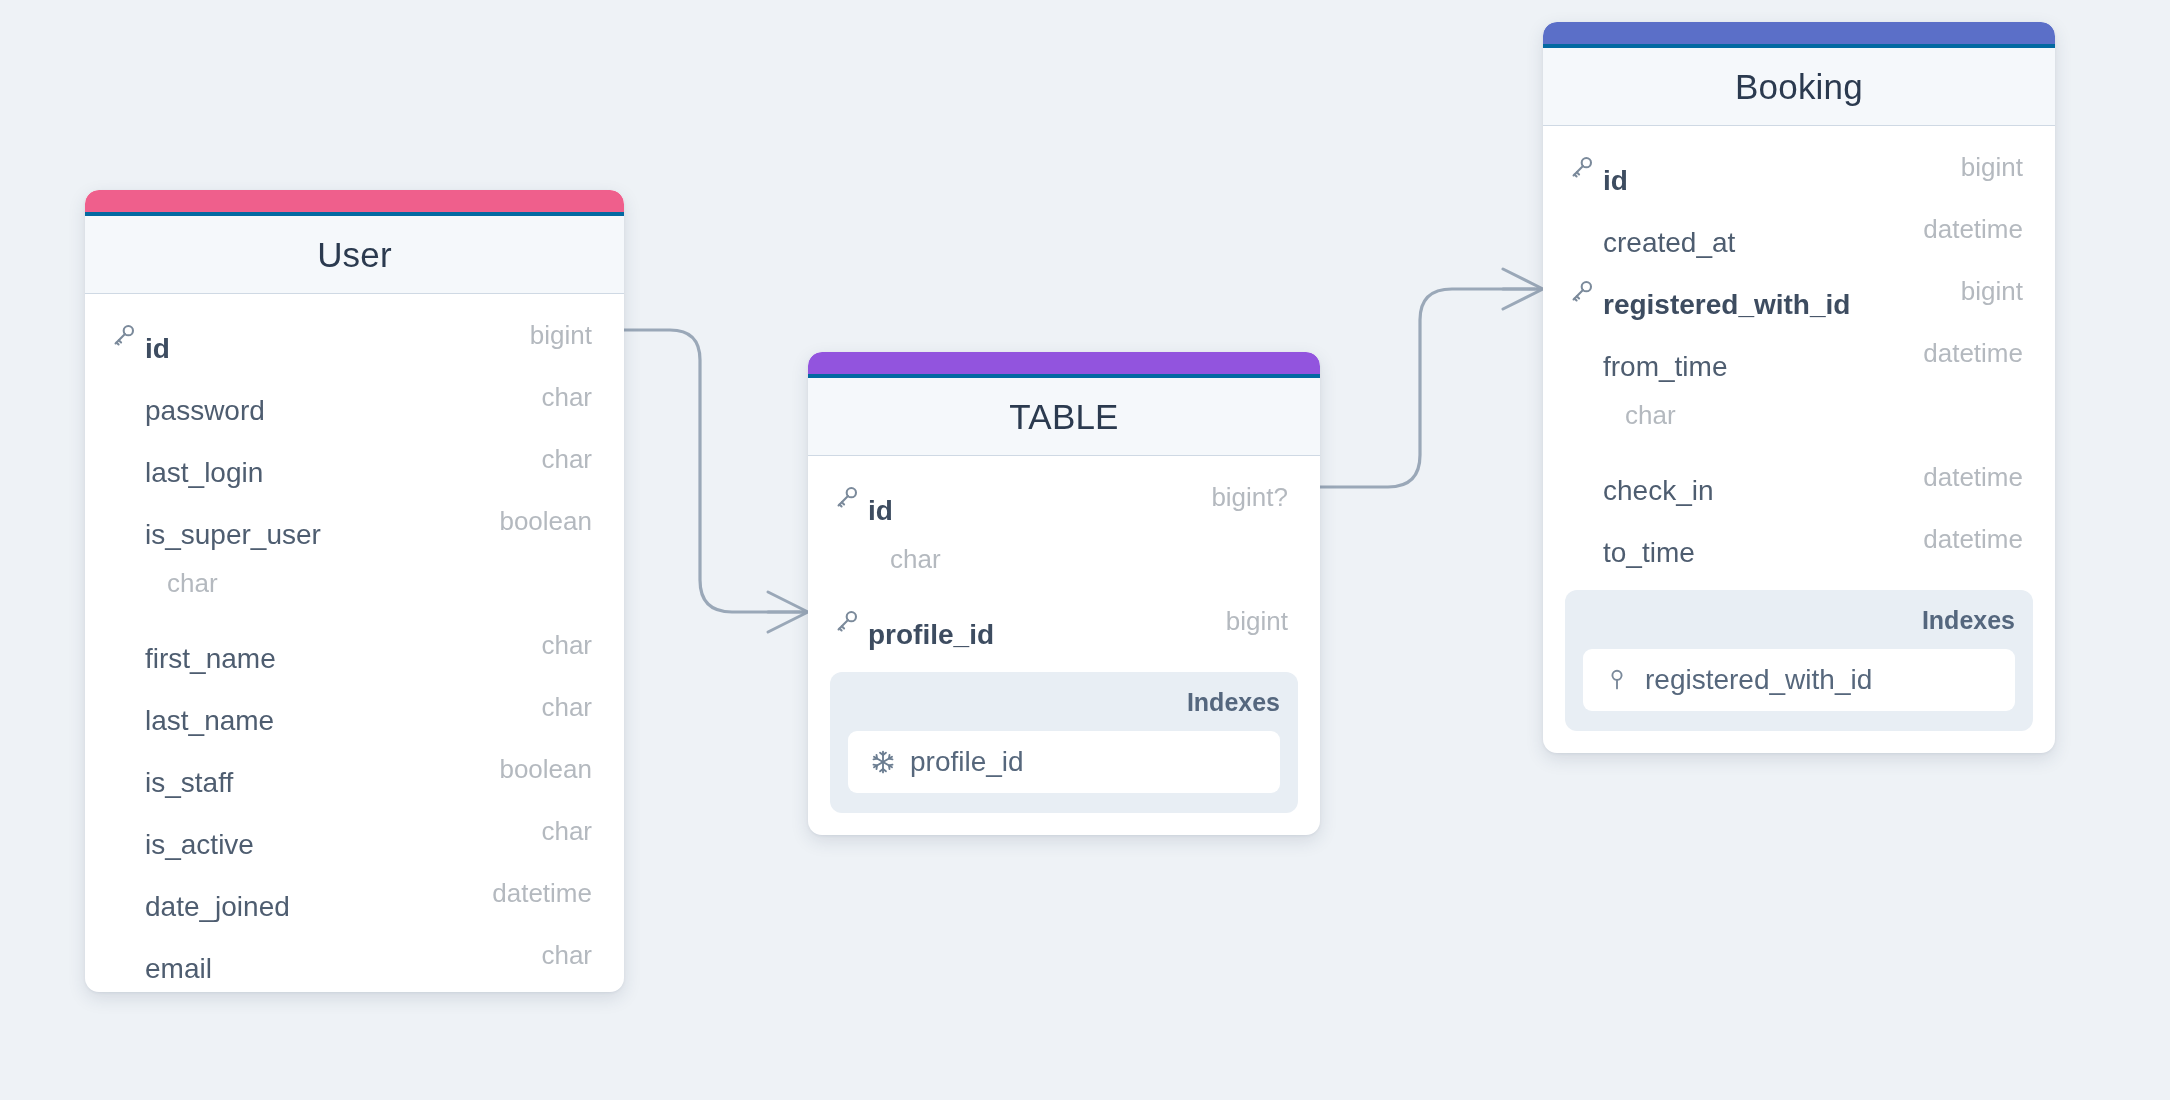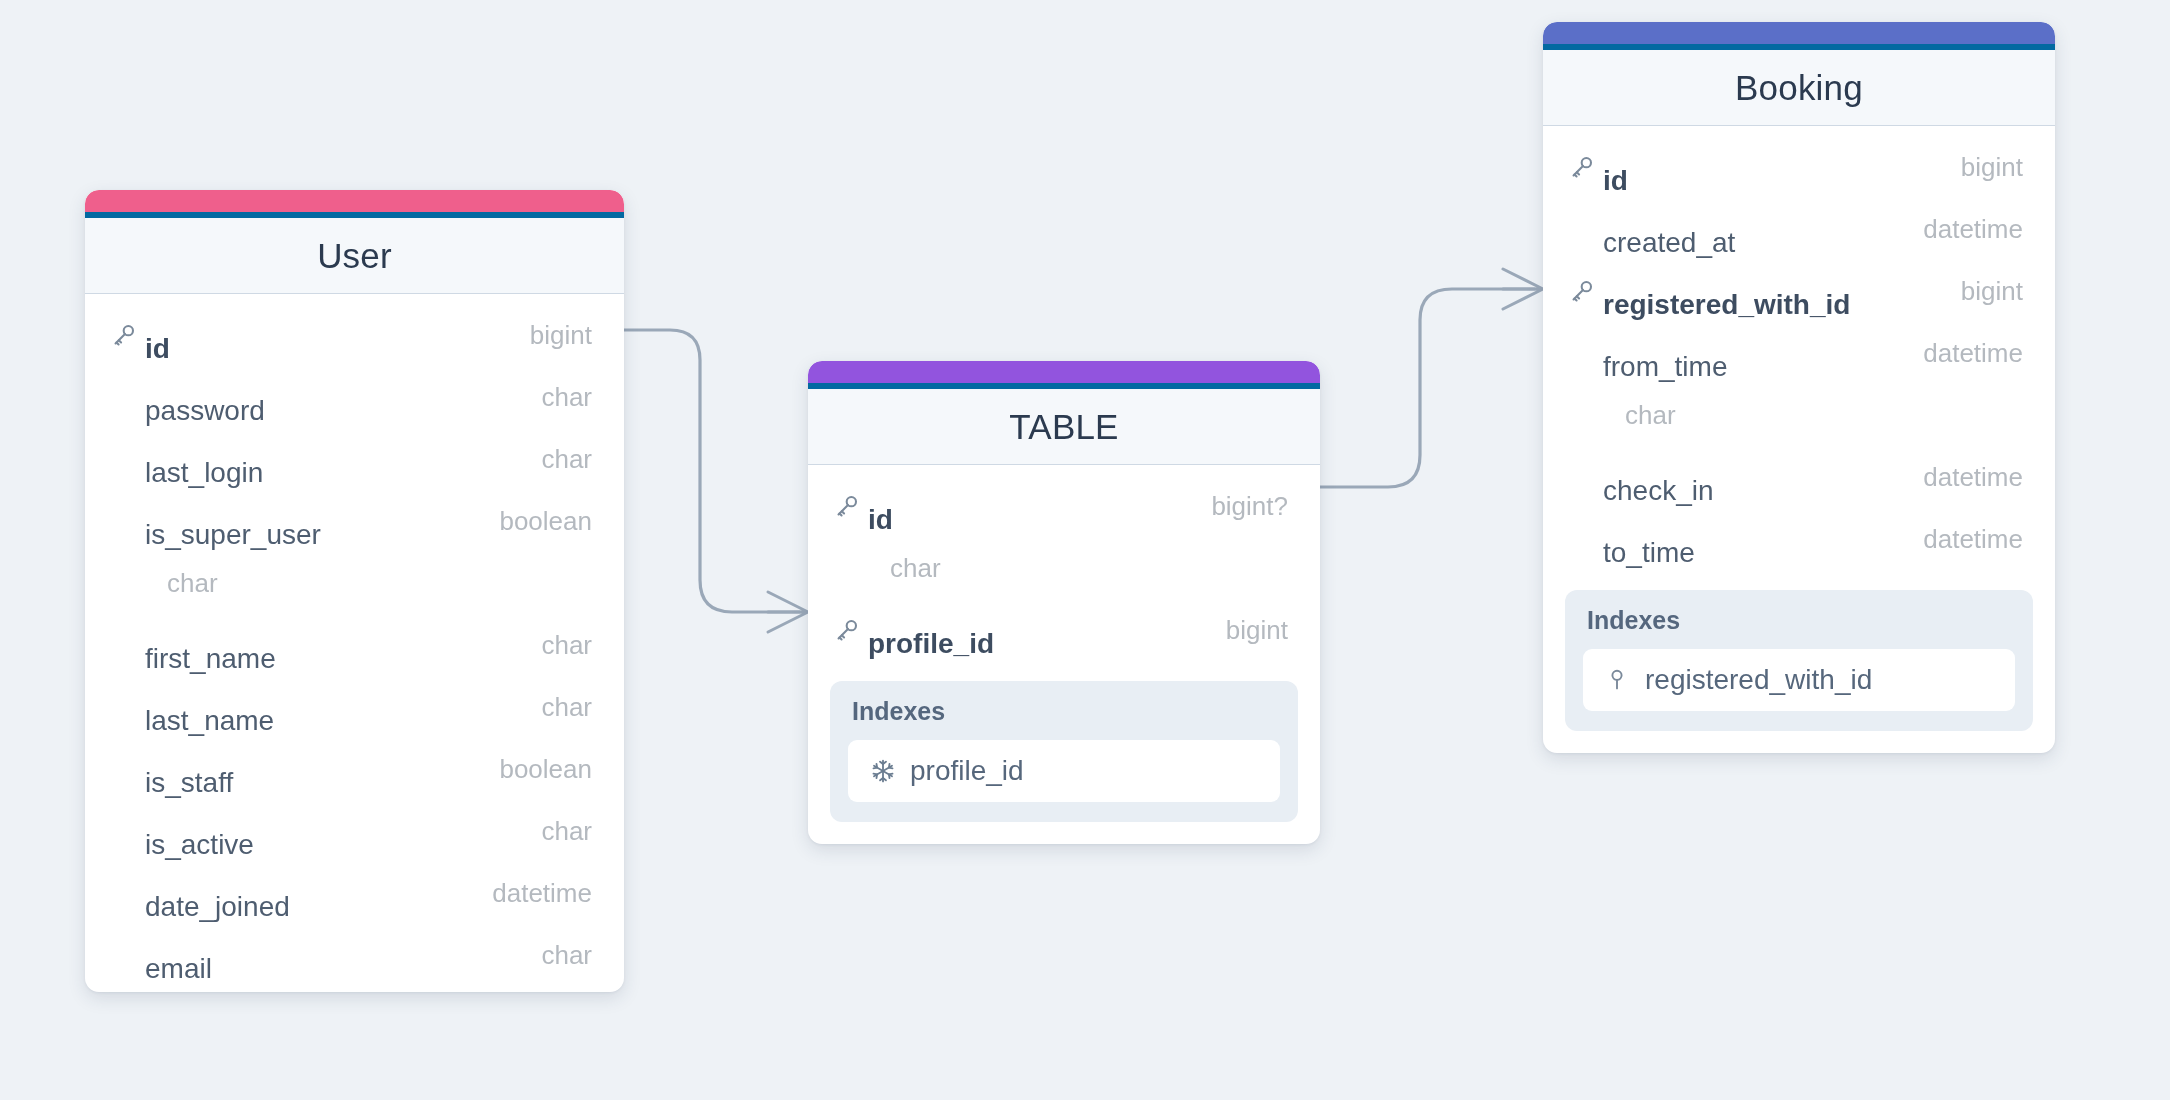--- a/index.html
+++ b/index.html
@@ -39,21 +39,21 @@
   }
   .accent-bar {
     height: 22px;
     width: 100%;
     border-top-left-radius: 14px;
     border-top-right-radius: 14px;
   }
   .entity-header {
     height: 82px;
     background: #f5f8fb;
-    border-top: 6px solid #0369a1;
+    border-top: 4px solid #0369a1;
     border-bottom: 1px solid #cfd9e4;
     display: flex;
     align-items: center;
     justify-content: center;
     box-sizing: border-box;
   }
   .entity-title {
     font-size: 35px;
     color: #2b3a4f;
     font-weight: 400;
@@ -93,20 +93,21 @@
     white-space: nowrap;
     padding-left: 22px;
   }
 
   
   .indexes-panel {
     margin: 14px 22px 22px 22px;
     background: #e8eef4;
     border-radius: 12px;
     padding: 16px 18px 20px 18px;
+    text-align: right;
   }
   .indexes-title {
     font-size: 25px;
     font-weight: bold;
     color: #55677e;
     margin-bottom: 14px;
     padding-left: 4px;
   }
   .index-item {
     background: #ffffff;
@@ -212,21 +213,21 @@
             <span class="field-name">date_joined</span>
             <span class="field-type">datetime</span>
           </div>
           <div class="field-row">
             <span class="key-slot"></span>
             <span class="field-name">email</span>
             <span class="field-type">char</span>
           </div>
         </div>
       </div>
-      <div class="entity" style="left: 808px; top: 361px; width: 512px;">
+      <div class="entity" style="left: 808px; top: 352px; width: 512px;">
         <div class="accent-bar" style="background: rgb(146, 84, 222);"></div>
         <div class="entity-header">
           <div class="entity-title">TABLE</div>
         </div>
         <div class="fields">
           <div class="field-row">
             <span class="key-slot">
               <svg width="26" height="26" viewBox="0 0 24 24" fill="none" stroke="#7b8a9b" stroke-width="1.9" stroke-linecap="round" stroke-linejoin="round">
                 <circle cx="16" cy="8" r="4.3"></circle>
                 <path d="M12.9 11.1 L4.2 19.8"></path>

